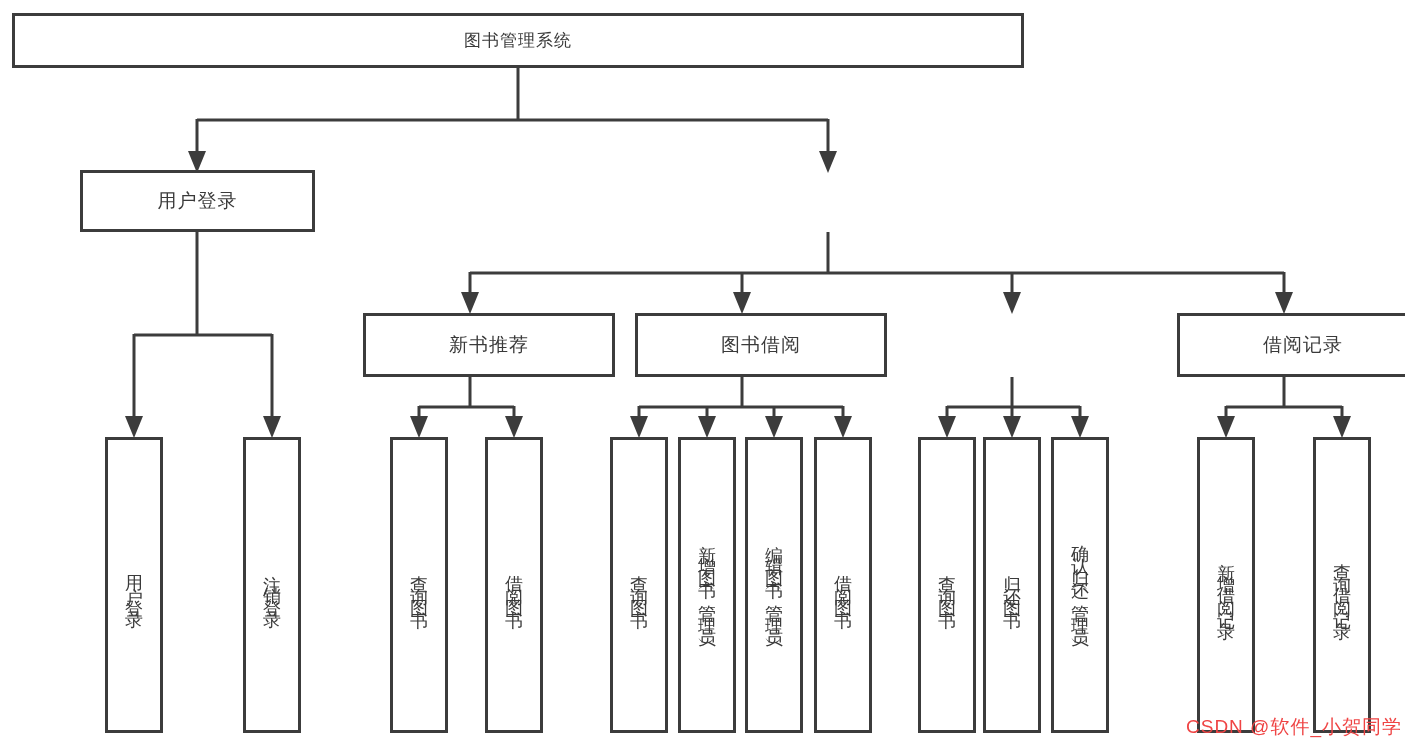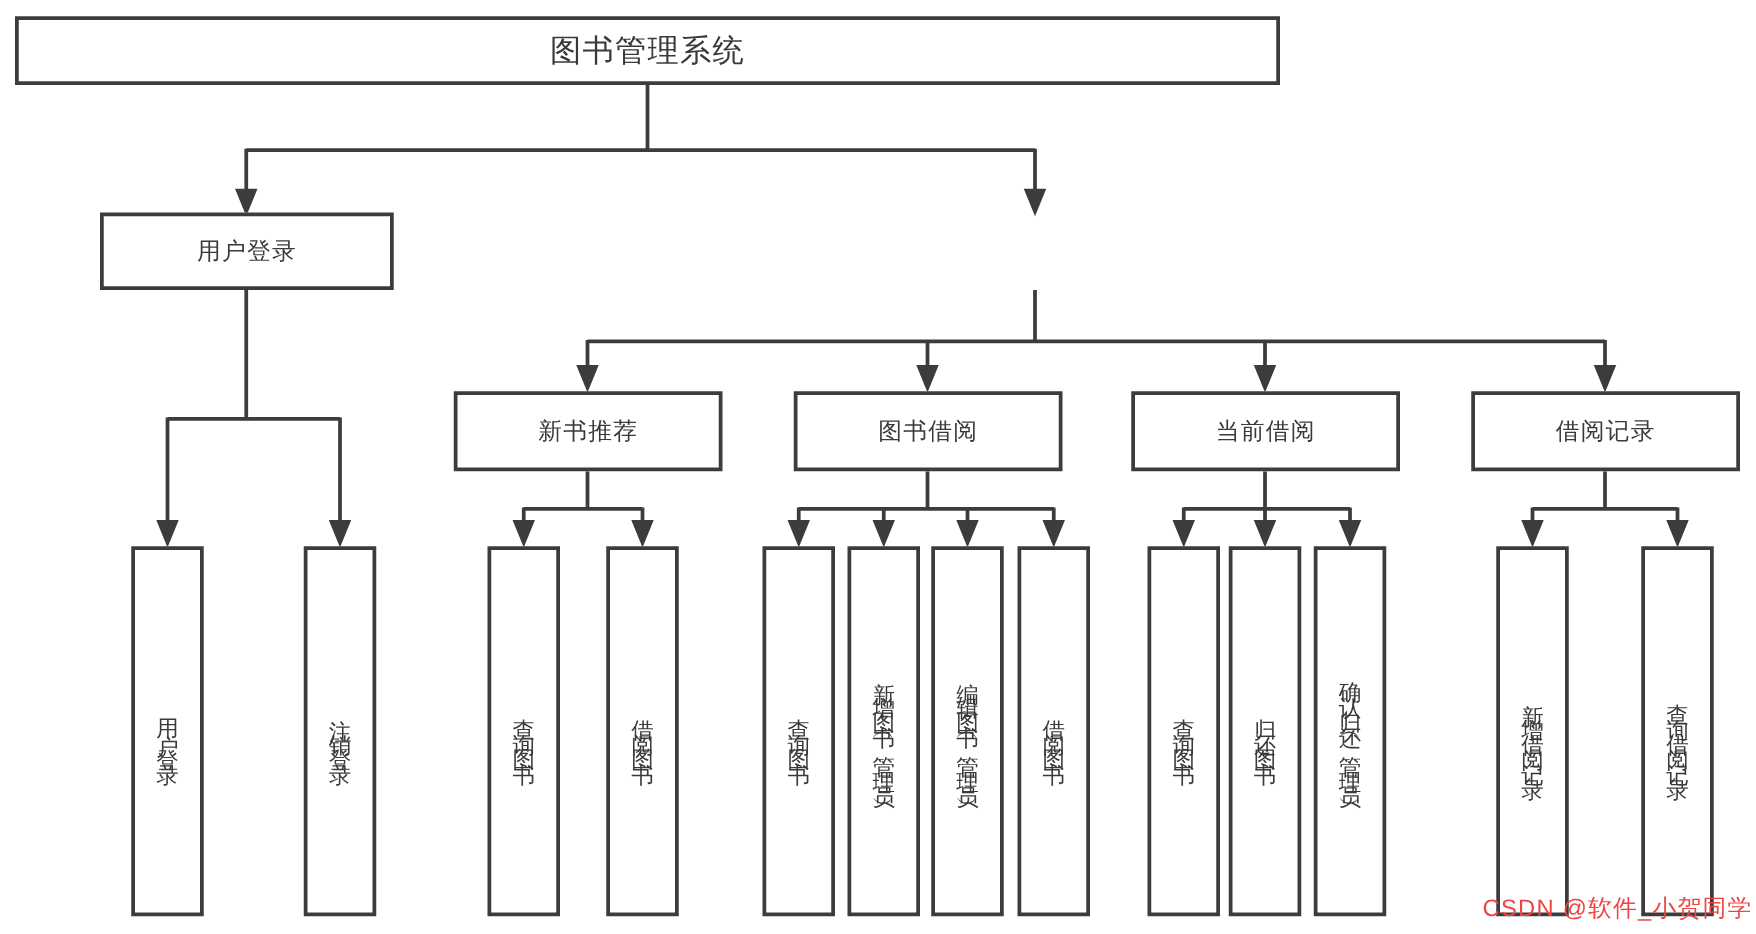--- a/index.html
+++ b/index.html
@@ -28,32 +28,32 @@
     background: #ffffff;
     display: flex;
     align-items: center;
     justify-content: center;
     color: #3a3a3a;
     text-align: center;
   }
   .root-box {
     left: 12px; top: 13px;
     width: 1012px; height: 55px;
-    font-size: 25px;
+    font-size: 17px;
     letter-spacing: 1px;
   }
   .l2-box {
     top: 170px;
     width: 235px; height: 62px;
     font-size: 19px;
     letter-spacing: 1px;
   }
   .l3-box {
     top: 313px;
-    width: 215px; height: 64px;
+    width: 252px; height: 64px;
     font-size: 19px;
     letter-spacing: 1px;
     justify-content: center;
   }
   .leaf-box {
     top: 437px;
     width: 58px; height: 296px;
     font-size: 18px;
   }
   .vtext {
@@ -123,23 +123,20 @@
   <div class="box l2-box" style="left:80px">
     <span>用户登录</span>
   </div>
 
   <div class="box l3-box" style="left:363px">
     <span>新书推荐</span>
   </div>
   <div class="box l3-box" style="left:635px">
     <span>图书借阅</span>
   </div>
-  <div class="box l3-box" style="left:905px">
-    <span>当前借阅</span>
-  </div>
   <div class="box l3-box" style="left:1177px">
     <span>借阅记录</span>
   </div>
 
   <div class="box leaf-box" style="left:105px">
     <span class="vtext">用户登录</span>
   </div>
   <div class="box leaf-box" style="left:243px">
     <span class="vtext">注销登录</span>
   </div>

